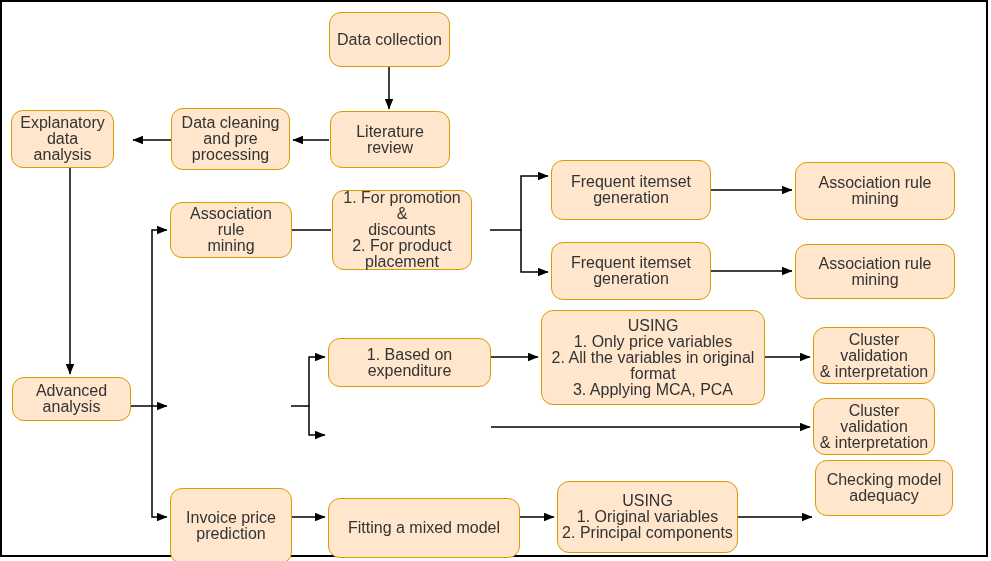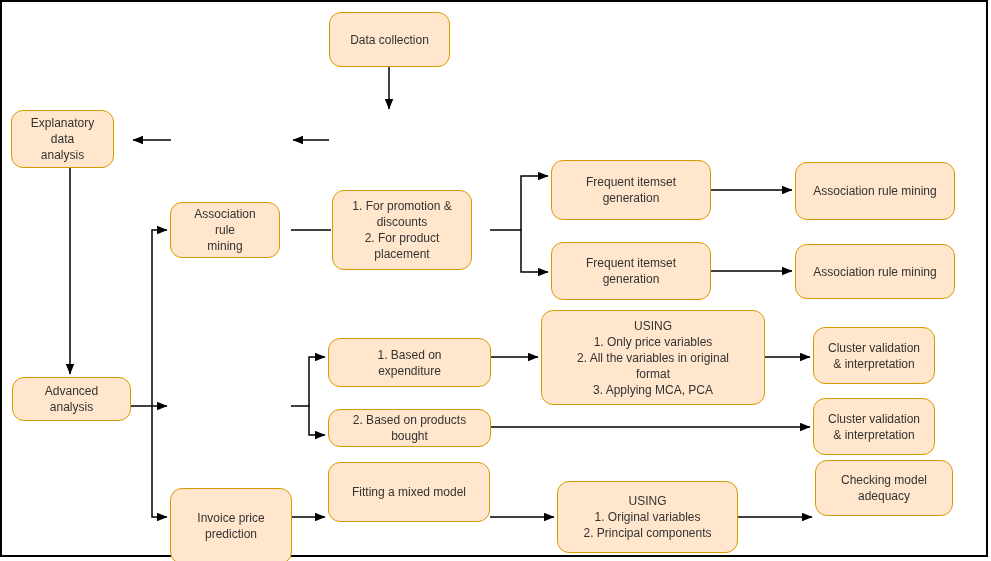--- a/index.html
+++ b/index.html
@@ -32,24 +32,24 @@
     position: absolute;
     box-sizing: border-box;
     background: #FFE6CC;
     border: 1.5px solid #D79B00;
     border-radius: 12px;
     display: flex;
     align-items: center;
     justify-content: center;
     text-align: center;
     white-space: pre-line;
-    font-size: 12px;
+    font-size: 16px;
     line-height: 16px;
     color: #333333;
-    padding: 2px 12px;
+    padding: 2px 4px;
   }
 </style>
 </head>
 <body>
 
 <div class="canvas">
 
   <div class="frame"></div>
 
   <svg class="connectors" width="991" height="561" viewBox="0 0 991 561">
@@ -75,29 +75,33 @@
     <path class="conn" d="M491,357 H538" marker-end="url(#arrow)"></path>
     <path class="conn" d="M765,357 H810" marker-end="url(#arrow)"></path>
     <path class="conn" d="M491,427 H810" marker-end="url(#arrow)"></path>
     <path class="conn" d="M292,517 H325" marker-end="url(#arrow)"></path>
     <path class="conn" d="M490,517 H554" marker-end="url(#arrow)"></path>
     <path class="conn" d="M738,517 H812" marker-end="url(#arrow)"></path>
   </svg>
 
   <div class="node" style="left:329px;top:12px;width:121px;height:55px">Data collection</div>
 
+  <div class="node" style="left:330px;top:111px;width:120px;height:57px">Literature review</div>
 
+  <div class="node" style="left:171px;top:108px;width:119px;height:62px">Data cleaning
+and pre
+processing</div>
 
   <div class="node" style="left:11px;top:110px;width:103px;height:58px">Explanatory data
 analysis</div>
 
   <div class="node" style="left:12px;top:377px;width:119px;height:44px">Advanced
 analysis</div>
 
-  <div class="node" style="left:170px;top:202px;width:110px;height:56px">Association rule
+  <div class="node" style="left:170px;top:202px;width:122px;height:56px">Association rule
 mining</div>
 
   <div class="node" style="left:332px;top:190px;width:140px;height:80px">1. For promotion &amp;
 discounts
 2. For product
 placement</div>
 
   <div class="node" style="left:551px;top:160px;width:160px;height:60px">Frequent itemset
 generation</div>
 
@@ -105,39 +109,37 @@
 generation</div>
 
   <div class="node" style="left:795px;top:162px;width:160px;height:58px">Association rule mining</div>
 
   <div class="node" style="left:795px;top:244px;width:160px;height:55px">Association rule mining</div>
 
 
   <div class="node" style="left:328px;top:338px;width:163px;height:49px">1. Based on
 expenditure</div>
 
-  <div class="node" style="left:328px;top:409px;width:163px;height:38px">2. Based on products
-bought</div>
 
   <div class="node" style="left:541px;top:310px;width:224px;height:95px">USING
 1. Only price variables
 2. All the variables in original
 format
 3. Applying MCA, PCA</div>
 
   <div class="node" style="left:813px;top:327px;width:122px;height:57px">Cluster validation
 &amp; interpretation</div>
 
   <div class="node" style="left:813px;top:398px;width:122px;height:57px">Cluster validation
 &amp; interpretation</div>
 
   <div class="node" style="left:170px;top:488px;width:122px;height:76px">Invoice price
 prediction</div>
 
-  <div class="node" style="left:328px;top:462px;width:162px;height:60px">Fitting a mixed model</div>
+  <div class="node" style="left:328px;top:498px;width:192px;height:60px">Fitting a mixed model</div>
 
   <div class="node" style="left:557px;top:481px;width:181px;height:72px">USING
 1. Original variables
 2. Principal components</div>
 
   <div class="node" style="left:815px;top:460px;width:138px;height:56px">Checking model
 adequacy</div>
 
 </div>
 

